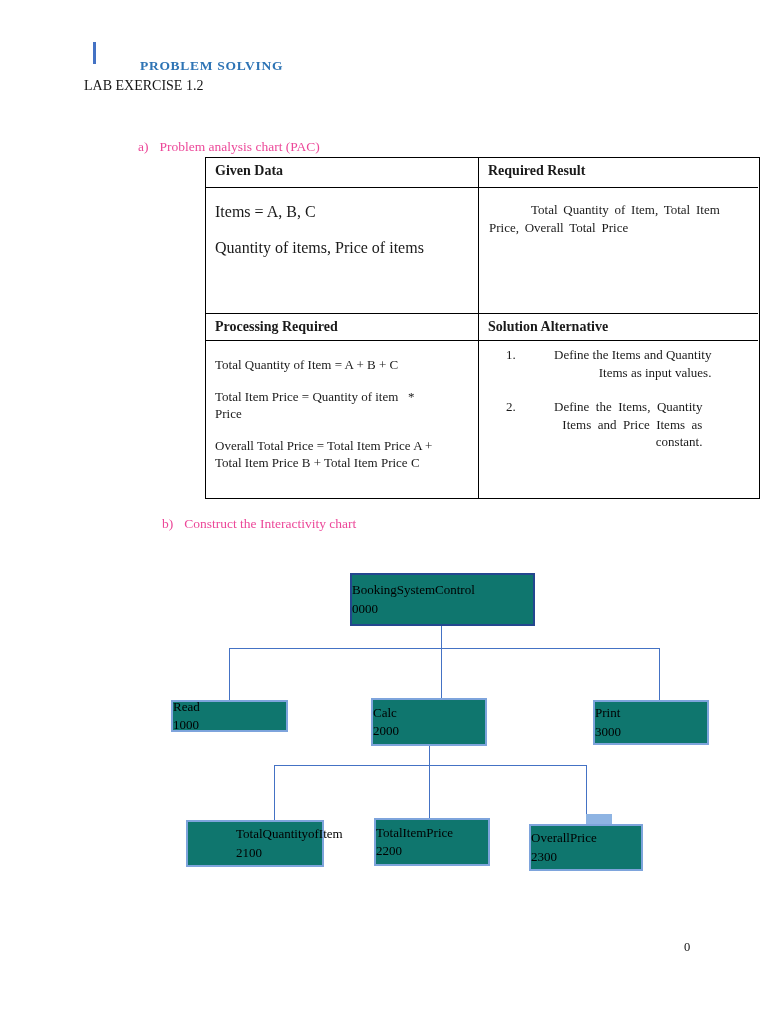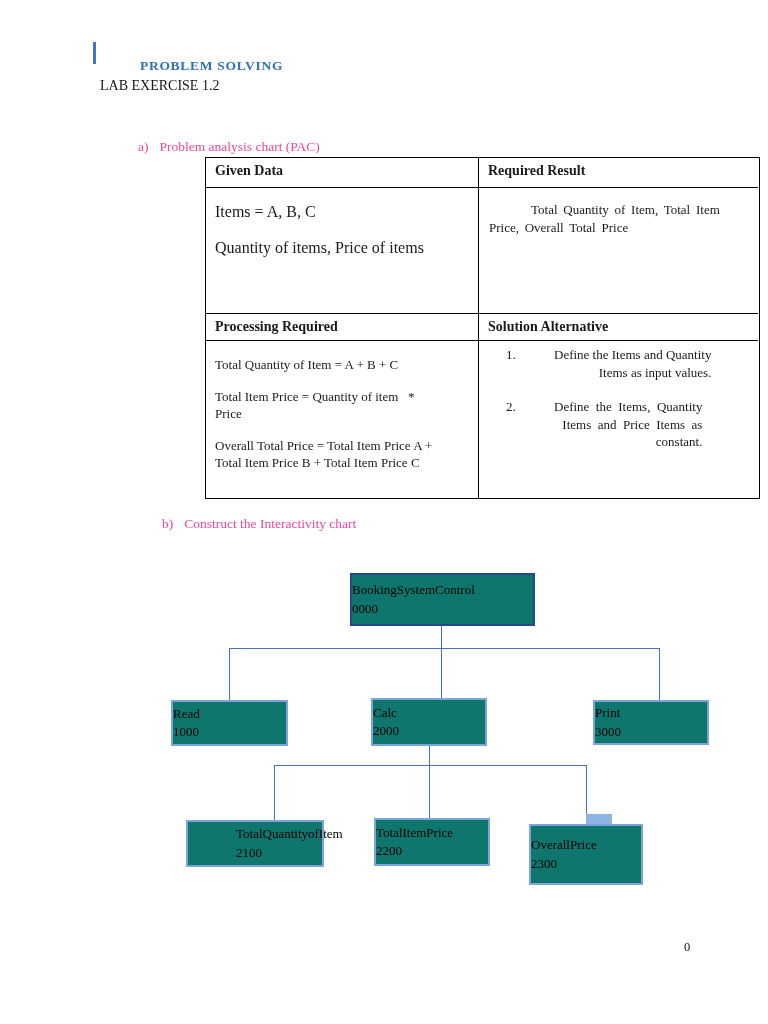--- a/index.html
+++ b/index.html
@@ -7,21 +7,21 @@
     position:relative; width:768px; height:1024px; background:#ffffff;
     font-family:"Liberation Serif","DejaVu Serif",serif; color:#1a1a1a;
     overflow:hidden;
   }
   
   .accent-bar { position:absolute; left:93px; top:42px; width:3px; height:22px; background:#4472C4; }
   .doc-header {
     position:absolute; left:140px; top:44px; font-size:13.5px; font-weight:bold;
     letter-spacing:0.7px; color:#2E74B5;margin-top:14px;
   }
-  .lab-title { position:absolute; left:100px; top:78px; font-size:14px; color:#151515; }
+  .lab-title { position:absolute; left:84px; top:78px; font-size:14px; color:#151515; }
   .sec-heading { position:absolute; font-size:13.5px; color:#ec4899; }
   .sec-a { left:138px; top:139px; }
   .sec-b { left:162px; top:516px; }
   .sec-heading .sec-label { display:inline-block; margin-right:11px; }
   
   .pac-table {
     position:absolute; left:163px; top:157px; width:555px; box-sizing:border-box;
     border:1.5px solid #000; display:grid;
     grid-template-columns:273px 279px;
     grid-template-rows:30px 126px 27px 157px;
@@ -44,26 +44,26 @@
   .sa-num { width:66px; padding-left:18px; flex:none; box-sizing:border-box; }
   .sa-text { white-space:pre-line;text-align:right; }
   
   .node {
     position:absolute; background:#0f766e; box-sizing:border-box;
     display:flex; flex-direction:column; justify-content:center;
     font-size:13px; color:#000; line-height:1.42;
   }
   .node-root { left:350px; top:573px; width:185px; height:53px; border:2px solid #24478F; z-index:2; }
   .node-child { border:2px solid #7EA4DC; z-index:2; }
-  .node-read  { left:171px; top:700px; width:117px; height:46px; }
+  .node-read  { left:171px; top:700px; width:117px; height:32px; }
   .node-calc  { left:371px; top:698px; width:116px; height:48px; }
   .node-print { left:593px; top:700px; width:116px; height:45px; }
   .node-tqi   { left:186px; top:820px; width:138px; height:47px;padding-left:48px; }
   .node-tip   { left:374px; top:818px; width:116px; height:48px; }
-  .node-ovp   { left:529px; top:824px; width:114px; height:61px; }
+  .node-ovp   { left:529px; top:824px; width:114px; height:47px; }
   .ovp-stub   { position:absolute; left:586px; top:814px; width:26px; height:14px; background:#8EB4E3; z-index:1; }
   .vline, .hline { position:absolute; background:#4472C4; z-index:0; }
   .vline { width:1.5px; }
   .hline { height:1.5px; }
   .l-root     { left:440.5px; top:626px;   height:23px; }
   .l-h1       { left:228.5px; top:647.5px; width:431px; }
   .l-read     { left:228.5px; top:649px;   height:52px; }
   .l-calc-top { left:440.5px; top:649px;   height:50px; }
   .l-print    { left:658.5px; top:649px;   height:52px; }
   .l-calc-bot { left:428.5px; top:746px;   height:19px; }

